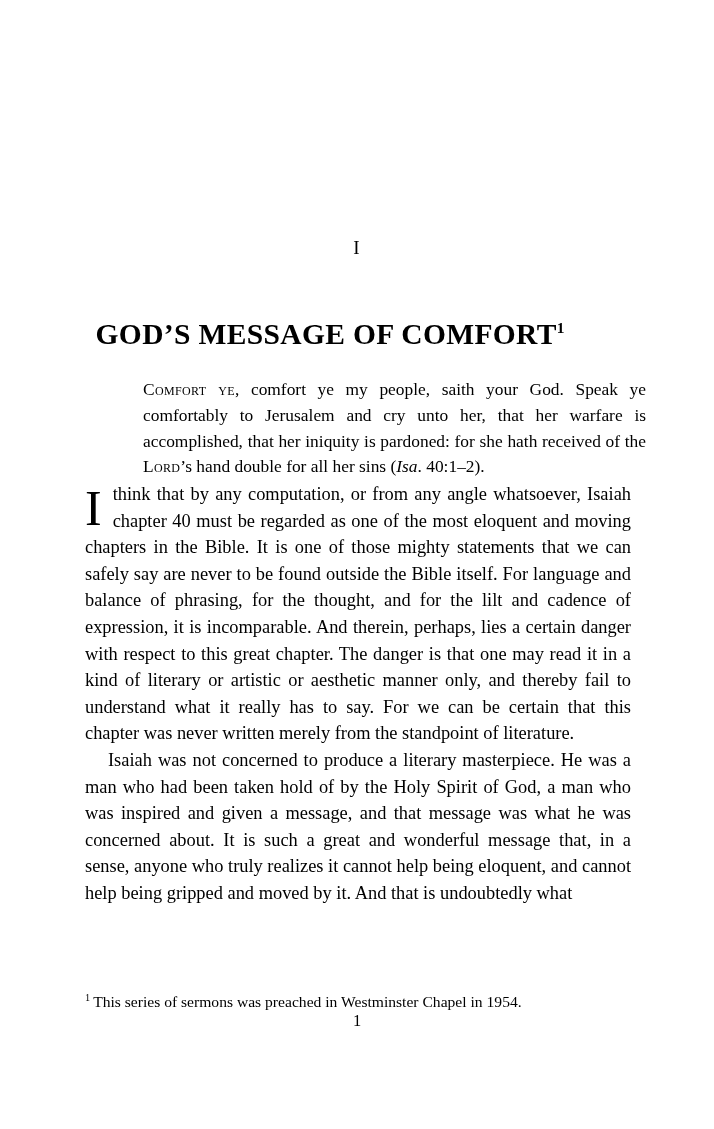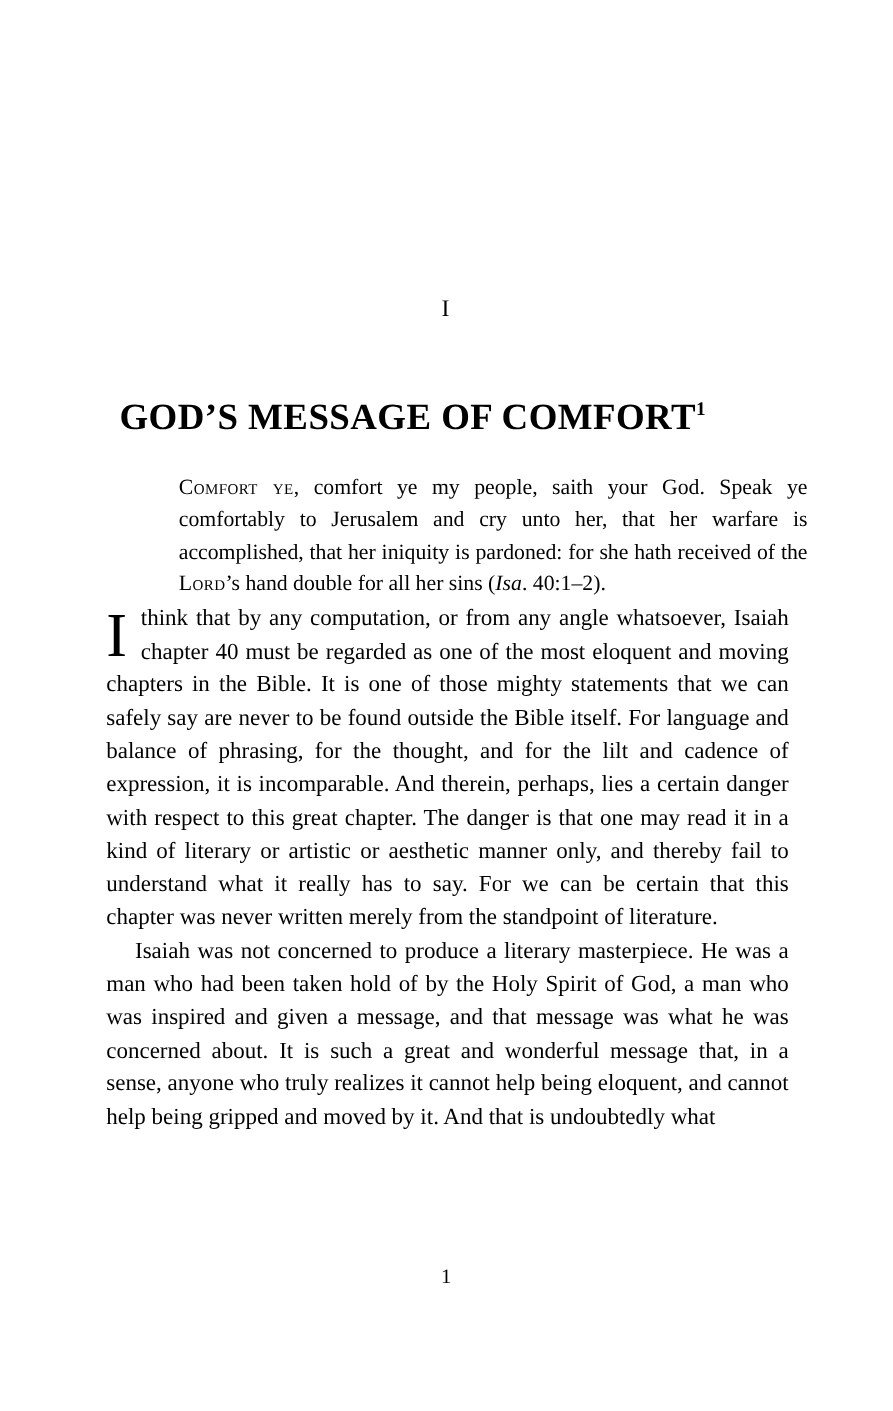--- a/index.html
+++ b/index.html
@@ -141,16 +141,17 @@
 
   <blockquote class="epigraph">
     <p><span class="smallcaps">Comfort ye</span><span>, comfort ye my people, saith your God. Speak ye comfortably to Jerusalem and cry unto her, that her warfare is accomplished, that her iniquity is pardoned: for she hath received of the </span><span class="smallcaps">Lord</span><span>’s hand double for all her sins (</span><span class="ital">Isa</span><span>. 40:1–2).</span></p>
   </blockquote>
 
   <div class="body-text">
     <p class="first"><span class="dropcap">I</span><span> think that by any computation, or from any angle whatsoever, Isaiah chapter 40 must be regarded as one of the most eloquent and moving chapters in the Bible. It is one of those mighty statements that we can safely say are never to be found outside the Bible itself. For language and balance of phrasing, for the thought, and for the lilt and cadence of expression, it is incomparable. And therein, perhaps, lies a certain danger with respect to this great chapter. The danger is that one may read it in a kind of literary or artistic or aesthetic manner only, and thereby fail to understand what it really has to say. For we can be certain that this chapter was never written merely from the standpoint of literature.</span></p>
     <p><span>Isaiah was not concerned to produce a literary masterpiece. He was a man who had been taken hold of by the Holy Spirit of God, a man who was inspired and given a message, and that message was what he was concerned about. It is such a great and wonderful message that, in a sense, anyone who truly realizes it cannot help being eloquent, and cannot help being gripped and moved by it. And that is undoubtedly what</span></p>
   </div>
 
+  <div class="footnote"><sup class="fn-num">1</sup><span>This series of sermons was preached in Westminster Chapel in 1954.</span></div>
 
   <div class="folio">1</div>
 
 </div>
 
 </body></html>

